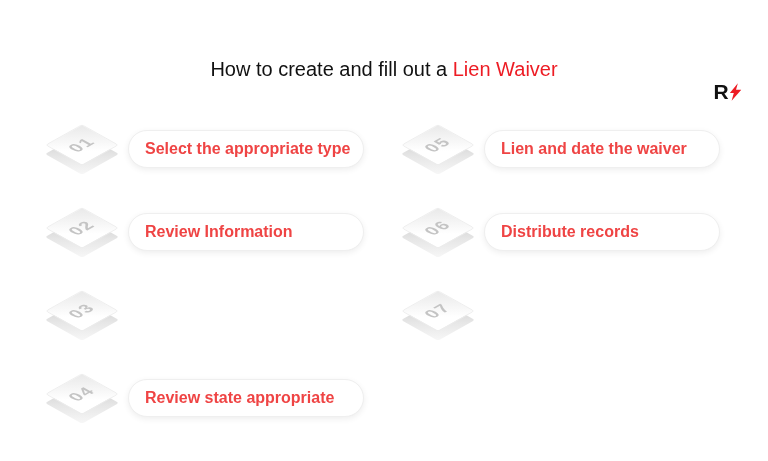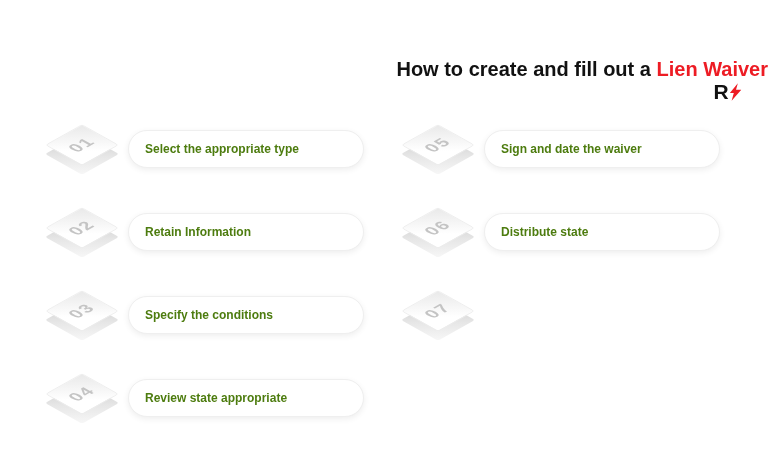--- a/index.html
+++ b/index.html
@@ -15,22 +15,22 @@
   .logo {
     position: absolute; top: 22px; right: 26px;
     display: flex; align-items: center;
     font-weight: 800; font-size: 21px; color: #111111; letter-spacing: 0.3px;
   }
   .logo .bolt-icon { width: 11px; height: 18px; margin: 0 1px; transform: skewX(-8deg); }
 
   
   h1.title {
     margin-top: 58px;
-    text-align: right;
-    font-size: 20px; font-weight: 700; color: #111111;
+    text-align: center;
+    font-size: 20px; font-weight: 400; color: #111111;
   }
   h1.title .hl { color: #ed1c24; }
 
   
   .columns {
     display: flex; gap: 36px;
     padding: 0 48px 0 44px;
     margin-top: 36px;
   }
   .col { flex: 1; min-width: 0; }
@@ -67,21 +67,21 @@
     margin-left: -8px;
     display: flex; align-items: center;
     background: #ffffff;
     border: 1px solid #efefef;
     border-radius: 19px;
     box-shadow: 0 2px 6px rgba(0,0,0,0.07);
     padding: 0 12px 0 16px;
     z-index: 1;
   }
   .pill span {
-    font-size: 12px; font-weight: 700; color: #4d7c0f;
+    font-size: 16px; font-weight: 700; color: #ef4444;
     white-space: nowrap; overflow: hidden;
   }
 </style>
 </head>
 <body>
 
 <div class="page">
 
   <div class="logo">
     <span>R</span>
@@ -112,33 +112,30 @@
       </div>
 
       <div class="step">
         <div class="cube">
           <div class="face side"></div>
           <div class="face top">
             <span class="num">02</span>
           </div>
         </div>
         <div class="pill">
-          <span>Retain Information</span>
+          <span>Review Information</span>
         </div>
       </div>
 
       <div class="step">
         <div class="cube">
           <div class="face side"></div>
           <div class="face top">
             <span class="num">03</span>
           </div>
-        </div>
-        <div class="pill">
-          <span>Specify the conditions</span>
         </div>
       </div>
 
       <div class="step">
         <div class="cube">
           <div class="face side"></div>
           <div class="face top">
             <span class="num">04</span>
           </div>
         </div>
@@ -152,33 +149,33 @@
     <div class="col">
 
       <div class="step">
         <div class="cube">
           <div class="face side"></div>
           <div class="face top">
             <span class="num">05</span>
           </div>
         </div>
         <div class="pill">
-          <span>Sign and date the waiver</span>
+          <span>Lien and date the waiver</span>
         </div>
       </div>
 
       <div class="step">
         <div class="cube">
           <div class="face side"></div>
           <div class="face top">
             <span class="num">06</span>
           </div>
         </div>
         <div class="pill">
-          <span>Distribute state</span>
+          <span>Distribute records</span>
         </div>
       </div>
 
       <div class="step">
         <div class="cube">
           <div class="face side"></div>
           <div class="face top">
             <span class="num">07</span>
           </div>
         </div>

